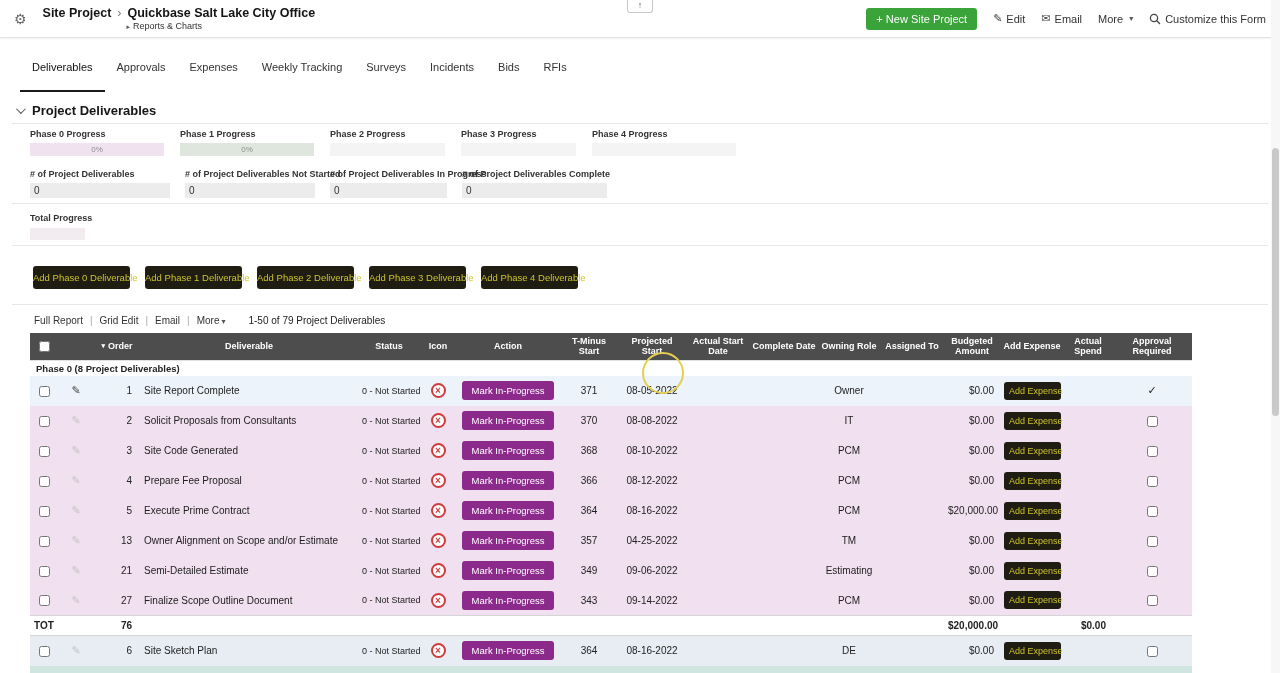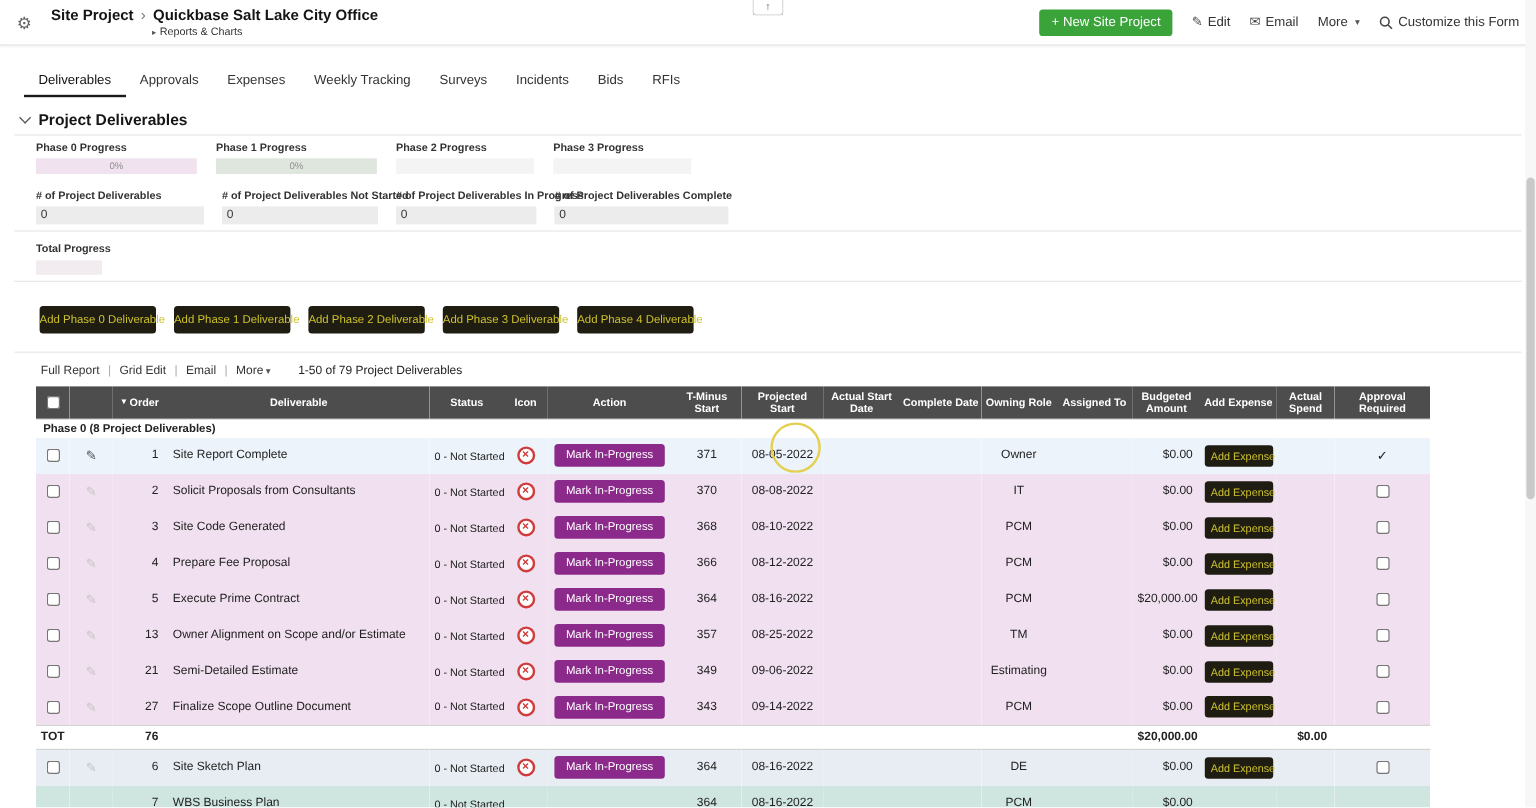--- a/index.html
+++ b/index.html
@@ -16,21 +16,21 @@
 .sub-crumb .arrow{font-size:7px;margin-right:3px;color:#555}
 .scrolltop{position:absolute;left:50%;top:0;transform:translateX(-50%);width:26px;height:13px;border:1px solid #c9c9c9;border-top:none;border-radius:0 0 3px 3px;background:#fff;text-align:center;font-size:9px;line-height:11px;color:#555;cursor:pointer}
 .topbar-actions{margin-left:auto;display:flex;align-items:center;gap:16px;font-size:11px;color:#333}
 .btn-green{background:var(--accent-green);color:#fff;border:none;border-radius:3px;padding:5px 10px;font-size:11px;font-family:inherit;cursor:pointer}
 .top-link{display:inline-flex;align-items:center;gap:4px;cursor:pointer;white-space:nowrap}
 .ticon{font-size:11px;color:#444}
 .caret{font-size:8px;color:#555;margin-left:2px}
 
 
 .tabs{display:flex;margin:18px 0 0 20px}
-.tab{padding:5px 12px 6px;font-size:11px;color:#333;border-bottom:2px solid transparent;cursor:pointer;white-space:nowrap}
+.tab{padding:5px 12px 17px;font-size:11px;color:#333;border-bottom:2px solid transparent;cursor:pointer;white-space:nowrap}
 .tab.active{border-bottom-color:#1a1a1a;color:#111}
 
 
 .panel{padding:0 12px}
 .section-head{display:flex;align-items:center;gap:9px;margin:10px 0 0 4px;height:16px;cursor:pointer}
 .chev{width:7px;height:7px;border-right:1.6px solid #555;border-bottom:1.6px solid #555;transform:rotate(45deg) translateY(-2px)}
 .section-title{font-size:13px;font-weight:bold;color:#161616}
 .rule{height:1px;background:#e7e7e7;margin:5px 0}
 .progress-row,.count-row{display:flex;margin-left:18px}
 .progress-row{margin-top:5px}
@@ -147,20 +147,24 @@
             <div class="fill" style="background: rgb(223, 230, 222);">0%</div>
           </div>
         </div>
         <div class="pfield" style="width: 131px;">
           <div class="flabel">Phase 2 Progress</div>
           <div class="bar" style="width: 115px;"></div>
         </div>
         <div class="pfield" style="width: 131px;">
           <div class="flabel">Phase 3 Progress</div>
           <div class="bar" style="width: 115px;"></div>
+        </div>
+        <div class="pfield" style="width: 160px;">
+          <div class="flabel">Phase 4 Progress</div>
+          <div class="bar" style="width: 144px;"></div>
         </div>
       </div>
     <div class="count-row">
         <div class="cfield" style="width: 155px;">
           <div class="flabel"># of Project Deliverables</div>
           <div class="vbox" style="width: 140px;">0</div>
         </div>
         <div class="cfield" style="width: 145px;">
           <div class="flabel"># of Project Deliverables Not Started</div>
           <div class="vbox" style="width: 130px;">0</div>
@@ -343,21 +347,21 @@
           </tr>
           <tr class="data-row" style="background: rgb(241, 224, 240);">
             <td><input class="cb" type="checkbox" style=""></td>
             <td><span class="pencil">✎</span></td>
             <td class="c-num">13</td>
             <td class="c-name">Owner Alignment on Scope and/or Estimate</td>
             <td class="c-status">0 - Not Started</td>
             <td><span class="redx">×</span></td>
             <td><button class="btn-action">Mark In-Progress</button></td>
             <td>357</td>
-            <td>08-25-2022</td>
+            <td>04-25-2022</td>
             <td></td>
             <td></td>
             <td class="c-left">TM</td>
             <td></td>
             <td class="c-money">$0.00</td>
             <td><button class="btn-expense">Add Expense</button></td>
             <td class="c-money"></td>
             <td><input class="cb" type="checkbox" style=""></td>
           </tr>
           <tr class="data-row" style="background: rgb(241, 224, 240);">

